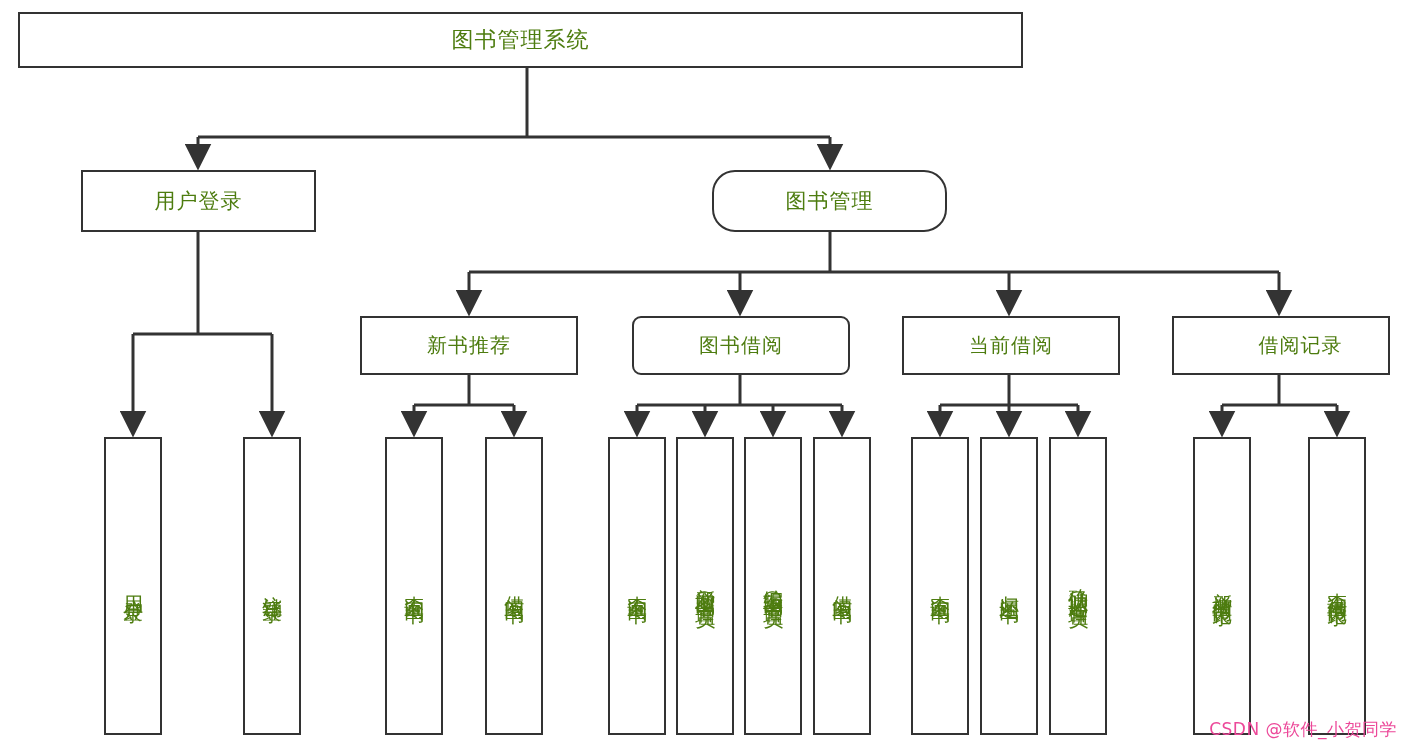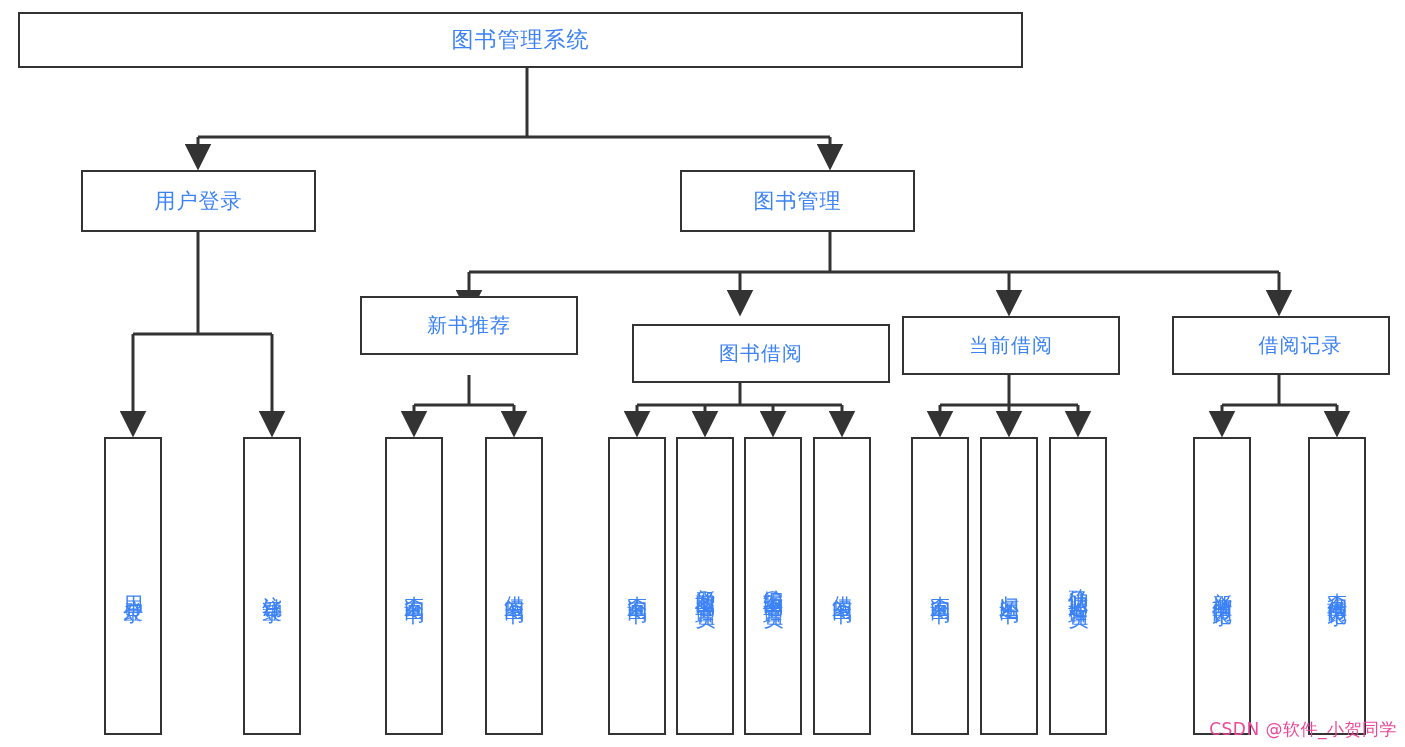--- a/index.html
+++ b/index.html
@@ -29,21 +29,21 @@
     background:#ffffff;
     border:2px solid #333333;
     display:flex;
     align-items:center;
     justify-content:center;
     z-index:2;
   }
   .node .label{
     font-size:21px;
     line-height:1.15;
-    color:#3b82f6;
+    color:#4d7c0f;
     letter-spacing:1px;
     white-space:nowrap;
     text-align:center;
   }
   .node.root .label{font-size:22px;}
   .node.level1 .label{font-size:21px;}
   .node.level2 .label{font-size:20px;}
 
   
   .node.leaf{
@@ -131,29 +131,29 @@
   </svg>
 
   <div class="node root" style="left:18px; top:12px; width:1005px; height:56px;">
     <span class="label">图书管理系统</span>
   </div>
 
   <div class="node level1" style="left:81px; top:170px; width:235px; height:62px;">
     <span class="label">用户登录</span>
   </div>
 
-  <div class="node level1" style="left:680px; top:170px; width:235px; height:62px;">
+  <div class="node level1" style="left:712px; top:170px; width:235px; height:62px;border-radius:23px;">
     <span class="label">图书管理</span>
   </div>
 
-  <div class="node level2" style="left:360px; top:296px; width:218px; height:59px;">
+  <div class="node level2" style="left:360px; top:316px; width:218px; height:59px;">
     <span class="label">新书推荐</span>
   </div>
 
-  <div class="node level2" style="left:632px; top:324px; width:258px; height:59px;">
+  <div class="node level2" style="left:632px; top:316px; width:218px; height:59px;border-radius:9px;">
     <span class="label">图书借阅</span>
   </div>
 
   <div class="node level2" style="left:902px; top:316px; width:218px; height:59px;align-items:center;">
     <span class="label">当前借阅</span>
   </div>
 
   <div class="node level2" style="left:1172px; top:316px; width:218px; height:59px;padding-left:39px;">
     <span class="label">借阅记录</span>
   </div>

